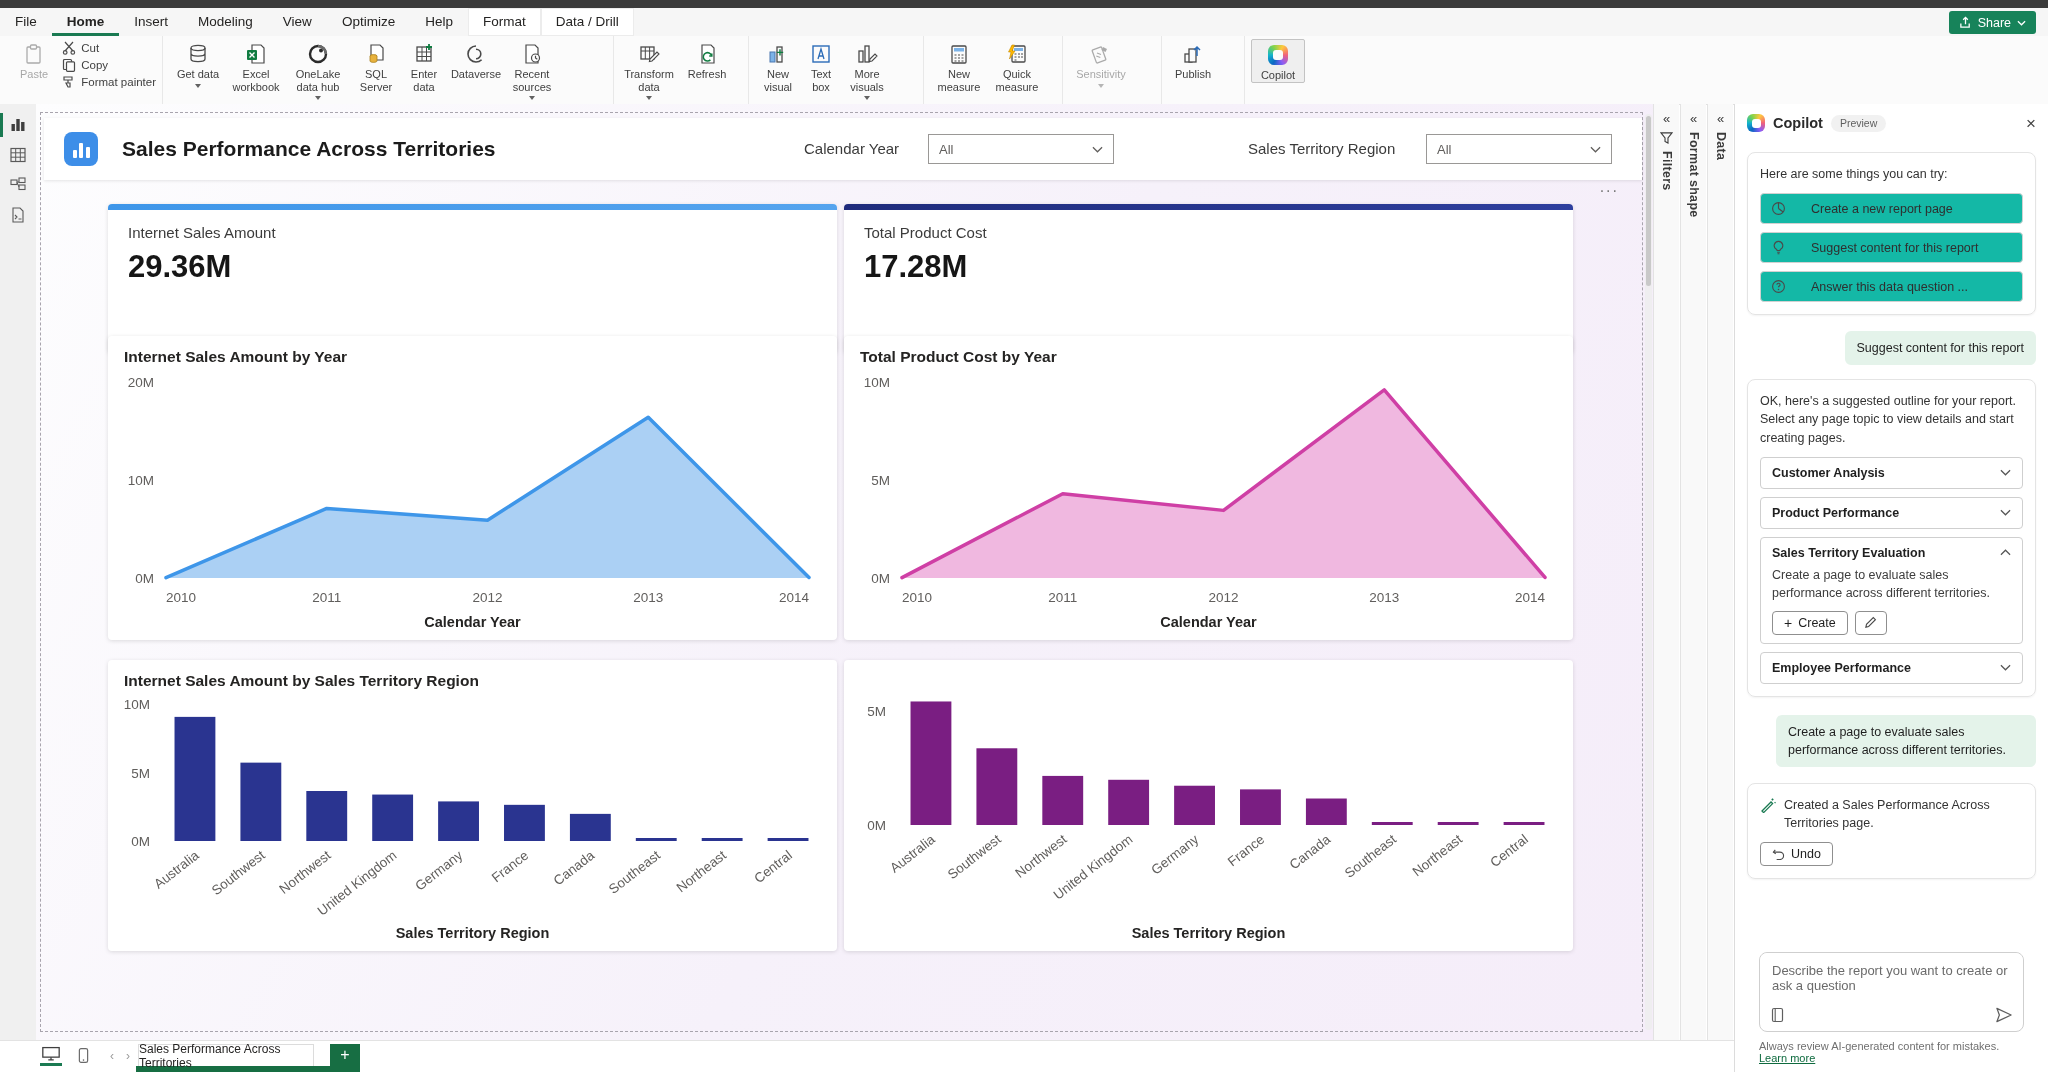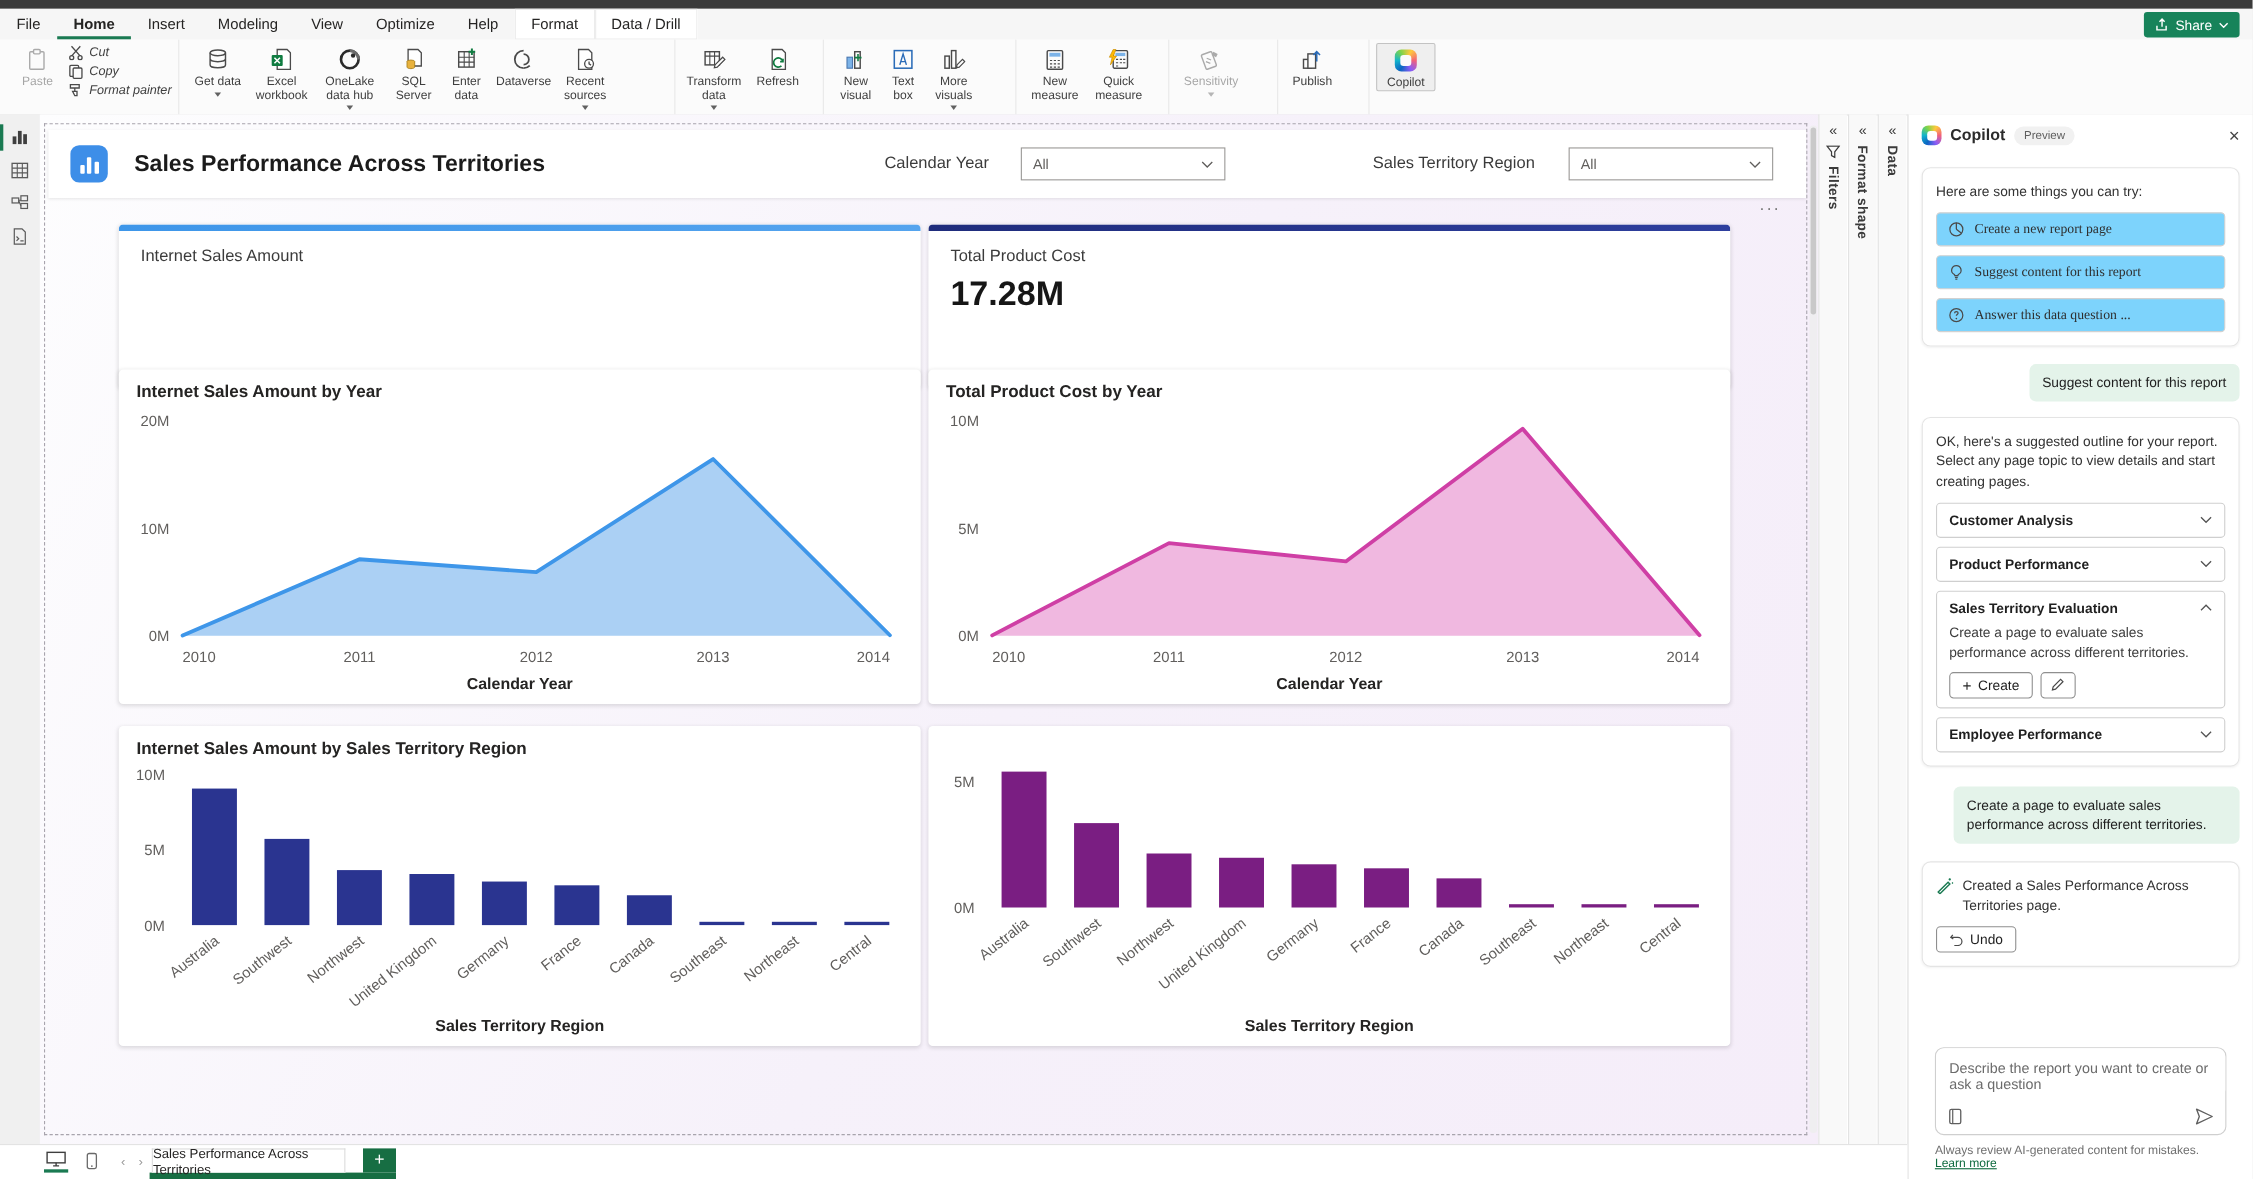--- a/index.html
+++ b/index.html
@@ -13,21 +13,21 @@
   .menu-tab.contextual{background:#ffffff;box-shadow:inset 0 0 0 1px #ececec;}
   .share-btn{position:absolute;right:12px;top:3px;height:23px;background:#17835a;color:#fff;border-radius:3px;
              display:flex;align-items:center;gap:6px;padding:0 10px;font-size:12.5px;}
   .ribbon{position:absolute;left:0;top:36px;width:2048px;height:68px;background:#fbfbfb;border-bottom:1px solid #e1e1e1;display:flex;}
   .rgroup{position:relative;height:68px;border-right:1px solid #e8e8e8;padding:3px 6px 14px 6px;display:flex;align-items:flex-start;}
   .rgroup-caption{position:absolute;bottom:1px;left:0;right:0;text-align:center;font-size:10px;color:#6a6a6a;}
   .rbig{width:58px;display:flex;flex-direction:column;align-items:center;gap:2px;padding-top:3px;cursor:default;}
   .rbig .ricon{height:24px;display:flex;align-items:center;justify-content:center;}
   .rbig .rlabel{font-size:11px;line-height:1.15;text-align:center;color:#3f3f3f;}
   .rsmall-col{display:flex;flex-direction:column;justify-content:center;gap:3px;height:52px;}
-  .rsmall{display:flex;align-items:center;gap:5px;font-size:11.5px;color:#3f3f3f;white-space:nowrap;font-style:italic;}
+  .rsmall{display:flex;align-items:center;gap:5px;font-size:11.5px;color:#3f3f3f;white-space:nowrap;}
   .disabled{opacity:.45;justify-content:flex-end;}
   .caret{width:0;height:0;border-left:3.5px solid transparent;border-right:3.5px solid transparent;border-top:4px solid #616161;margin-top:1px;}
   .copilot-ribbon{border:1px solid #c3c3c3;background:#efefef;border-radius:2px;}
   .cp-logo{width:20px;height:20px;border-radius:6px;position:relative;
            background:conic-gradient(from 210deg,#0b66c3,#12b5cb,#7fd44a,#ffc83d,#f2617a,#8b5cf6,#0b66c3);}
   .cp-logo::after{content:"";position:absolute;inset:5px;background:#fbfbfb;border-radius:3px;}
   .cp-logo.small{width:18px;height:18px;}
   .cp-logo.small::after{inset:4.5px;background:#fff;}
   
   .side-left{position:absolute;left:0;top:104px;width:36px;height:936px;background:#f0f0f0;border-right:1px solid #e3e3e3;}
@@ -66,22 +66,22 @@
   
   .copilot{position:absolute;left:1734px;top:104px;width:314px;height:968px;background:#fff;border-left:1px solid #dcdcdc;
            box-sizing:border-box;display:flex;flex-direction:column;}
   .cp-head{height:38px;display:flex;align-items:center;gap:8px;padding:0 12px;}
   .cp-title{font-size:14.5px;font-weight:700;color:#2b2b2b;}
   .cp-pill{font-size:10.5px;color:#5f5f5f;background:#f1f1f1;border-radius:10px;padding:2.5px 9px;}
   .cp-close{margin-left:auto;font-size:17px;color:#444;line-height:1;}
   .cp-body{flex:1;display:flex;flex-direction:column;padding:4px 12px 0 12px;overflow:hidden;}
   .cp-card{border:1px solid #e4e4e4;border-radius:8px;padding:12px;box-shadow:0 1px 2px rgba(0,0,0,.05);font-size:12.5px;color:#333;}
   .cp-card p{margin:0 0 10px 0;line-height:1.45;}
-  .cp-sugg{display:flex;align-items:center;gap:9px;border:1px solid #d1d1d1;border-radius:4px;background:#7dd3fc;
-           padding:7px 10px;font-size:12.5px;color:#2f2f2f;margin-top:8px;font-family:Liberation Serif, serif;}
+  .cp-sugg{display:flex;align-items:center;gap:25px;border:1px solid #d1d1d1;border-radius:4px;background:#14b8a6;
+           padding:7px 10px;font-size:12.5px;color:#2f2f2f;margin-top:8px;}
   .cp-bubble{align-self:flex-end;background:#e4f3ea;border-radius:6px;padding:8px 12px;font-size:12.5px;color:#1f1f1f;
              max-width:236px;line-height:1.45;}
   .cp-acc{border:1px solid #cfcfcf;border-radius:4px;padding:8px 11px;margin-top:8px;}
   .cp-acc-row{display:flex;align-items:center;justify-content:space-between;}
   .cp-acc-title{font-size:12.5px;font-weight:700;color:#1f1f1f;}
   .cp-acc-desc{font-size:12.5px;color:#3d3d3d;line-height:1.45;margin-top:6px;}
   .cp-acc-actions{display:flex;gap:7px;margin-top:9px;}
   .btn-lite{display:flex;align-items:center;gap:6px;border:1px solid #8f8f8f;border-radius:4px;background:#fff;
             padding:4px 11px;font-size:12.5px;color:#1f1f1f;}
   .btn-icon{width:30px;border:1px solid #8f8f8f;border-radius:4px;background:#fff;display:flex;align-items:center;justify-content:center;}
@@ -425,20 +425,21 @@
         <svg class="ic" width="11" height="7" viewBox="0 0 12 7">
             <path d="M1 1l5 5 5-5" fill="none" stroke="#605e5c" stroke-width="1.3"></path>
           </svg>
       </div>
     </div>
     <div class="more-dots">...</div>
 
     <div class="kpi" style="left:72px;top:100px">
       <div class="accent" style="background:linear-gradient(90deg,#3e96e9,#55a4ee)"></div>
       <div class="kpi-label">Internet Sales Amount</div>
+      <div class="kpi-value">29.36M</div>
     </div>
     <div class="kpi" style="left:808px;top:100px">
       <div class="accent" style="background:linear-gradient(90deg,#1f2c7c,#2e3f9e)"></div>
       <div class="kpi-label">Total Product Cost</div>
       <div class="kpi-value">17.28M</div>
     </div>
 
     <div class="chart-card" style="left:72px;top:232px;height:304px">
       <div class="chart-title">Internet Sales Amount by Year</div>
       <svg viewBox="0 0 729 246">

